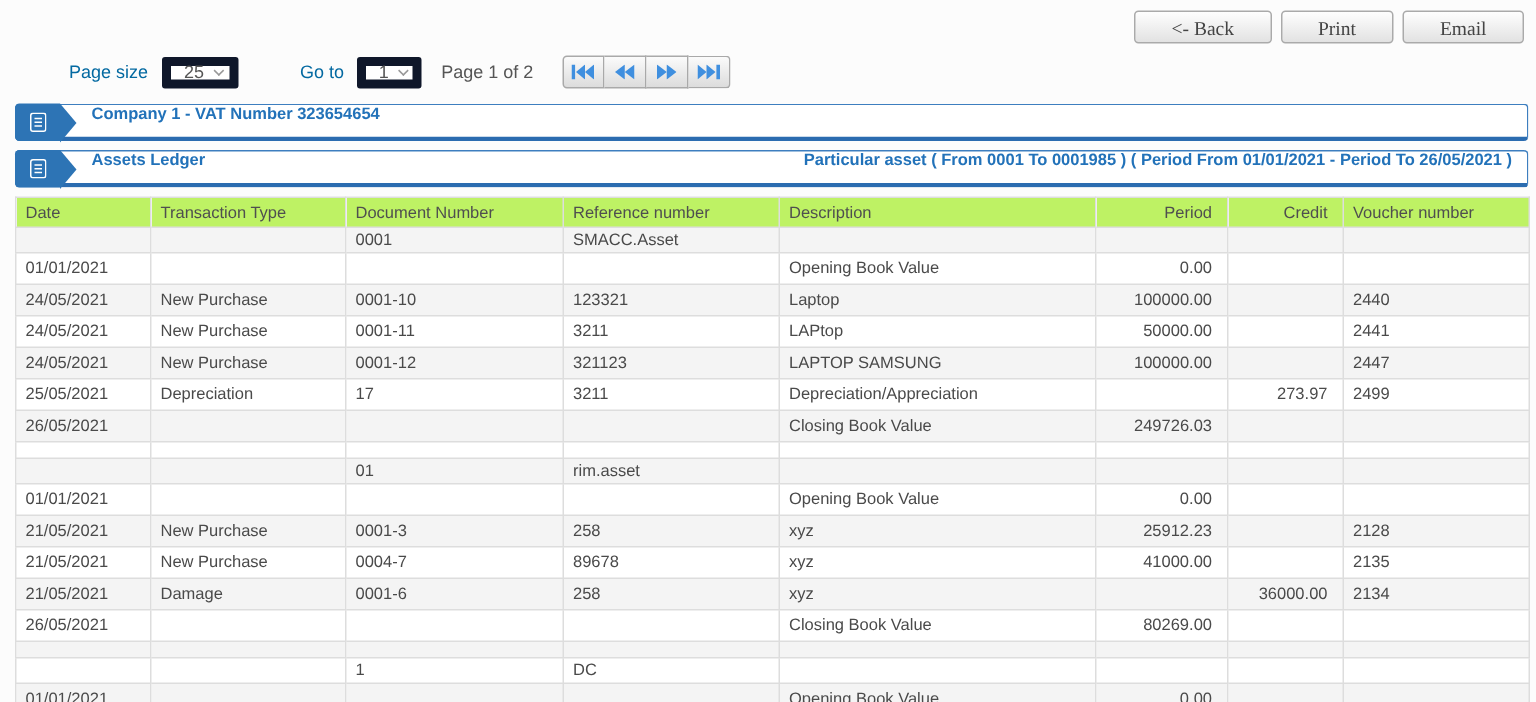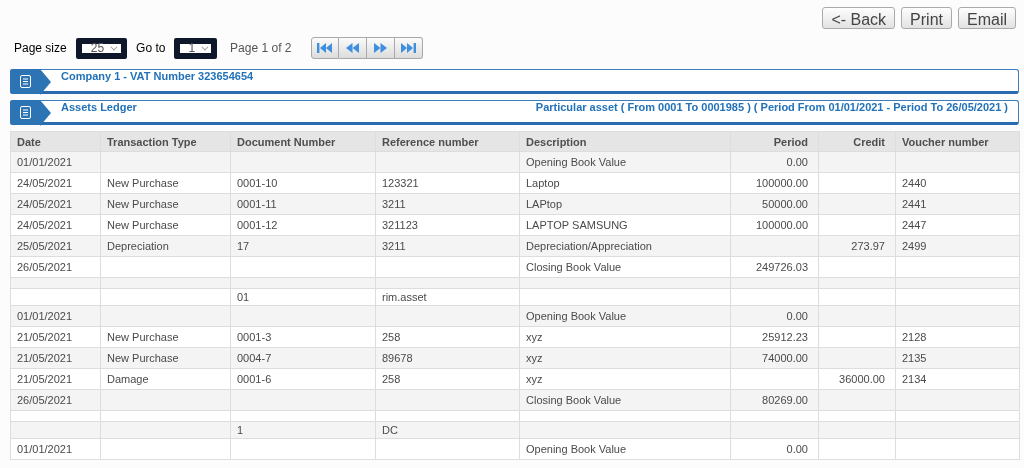--- a/index.html
+++ b/index.html
@@ -14,41 +14,41 @@
 
   
   .toolbar {
     display: flex;
     justify-content: flex-end;
     gap: 6px;
     padding: 7px 8px 0 0;
     height: 29px;
   }
   .btn {
-    font-family: Liberation Sans, sans-serif;
-    font-size: 16px;
+    font-family: Liberation Serif, serif;
+    font-size: 13px;
     color: #444;
     background: linear-gradient(#fefefe, #e2e2e2);
     border: 1px solid #aaa;
     border-radius: 3px;
-    padding: 3px 8px;
+    padding: 3px 24px;
     height: 22px;
     cursor: pointer;
     white-space: nowrap;
   }
 
   
   .pagination {
     display: flex;
     align-items: center;
     gap: 9px;
     padding: 8px 0 10px 14px;
     height: 40px;
   }
-  .plabel { font-size: 12px; color: #000000; }
+  .plabel { font-size: 12px; color: #0369a1; margin-left: 32px; }
   .pinfo  { font-size: 12px; color: #555; margin-left: 4px; white-space: nowrap; text-align: center; }
   .select {
     display: inline-flex;
     align-items: center;
     justify-content: space-between;
     gap: 6px;
     border: 6px solid #0f172a;
     border-radius: 2px;
     background: #fff;
     height: 21px;
@@ -134,21 +134,21 @@
   }
   table.ledger th, table.ledger td {
     border: 1px solid #ddd;
     padding: 0 10px 0 6px;
     overflow: hidden;
     white-space: nowrap;
     text-overflow: clip;
     text-align: left;
     vertical-align: middle;
   }
-  table.ledger th { height: 20px; font-weight: bold; color: #4f4f4f; background: #e5e5e5; }
+  table.ledger th { height: 20px; font-weight: normal; color: #4f4f4f; background: #bef264; }
   tr.data  td { height: 21px; }
   tr.group td { height: 17px; }
   tr.sep   td { height: 11px; }
   tbody tr:nth-child(odd) { background: #f4f4f4; }
   tbody tr:nth-child(even) { background: #fff; }
   .r { text-align: right !important; }
 </style>
 </head>
 <body>
 
@@ -245,20 +245,30 @@
           <th>Transaction Type</th>
           <th>Document Number</th>
           <th>Reference number</th>
           <th>Description</th>
           <th class="r">Period</th>
           <th class="r">Credit</th>
           <th>Voucher number</th>
         </tr>
       </thead>
     <tbody id="table-body">
+        <tr class="group">
+          <td></td>
+          <td></td>
+          <td>0001</td>
+          <td>SMACC.Asset</td>
+          <td></td>
+          <td class="r"></td>
+          <td class="r"></td>
+          <td></td>
+        </tr>
         <tr class="data">
           <td>01/01/2021</td>
           <td></td>
           <td></td>
           <td></td>
           <td>Opening Book Value</td>
           <td class="r">0.00</td>
           <td class="r"></td>
           <td></td>
         </tr>
@@ -351,21 +361,21 @@
           <td class="r">25912.23</td>
           <td class="r"></td>
           <td>2128</td>
         </tr>
         <tr class="data">
           <td>21/05/2021</td>
           <td>New Purchase</td>
           <td>0004-7</td>
           <td>89678</td>
           <td>xyz</td>
-          <td class="r">74000.00</td>
+          <td class="r">41000.00</td>
           <td class="r"></td>
           <td>2135</td>
         </tr>
         <tr class="data">
           <td>21/05/2021</td>
           <td>Damage</td>
           <td>0001-6</td>
           <td>258</td>
           <td>xyz</td>
           <td class="r"></td>

